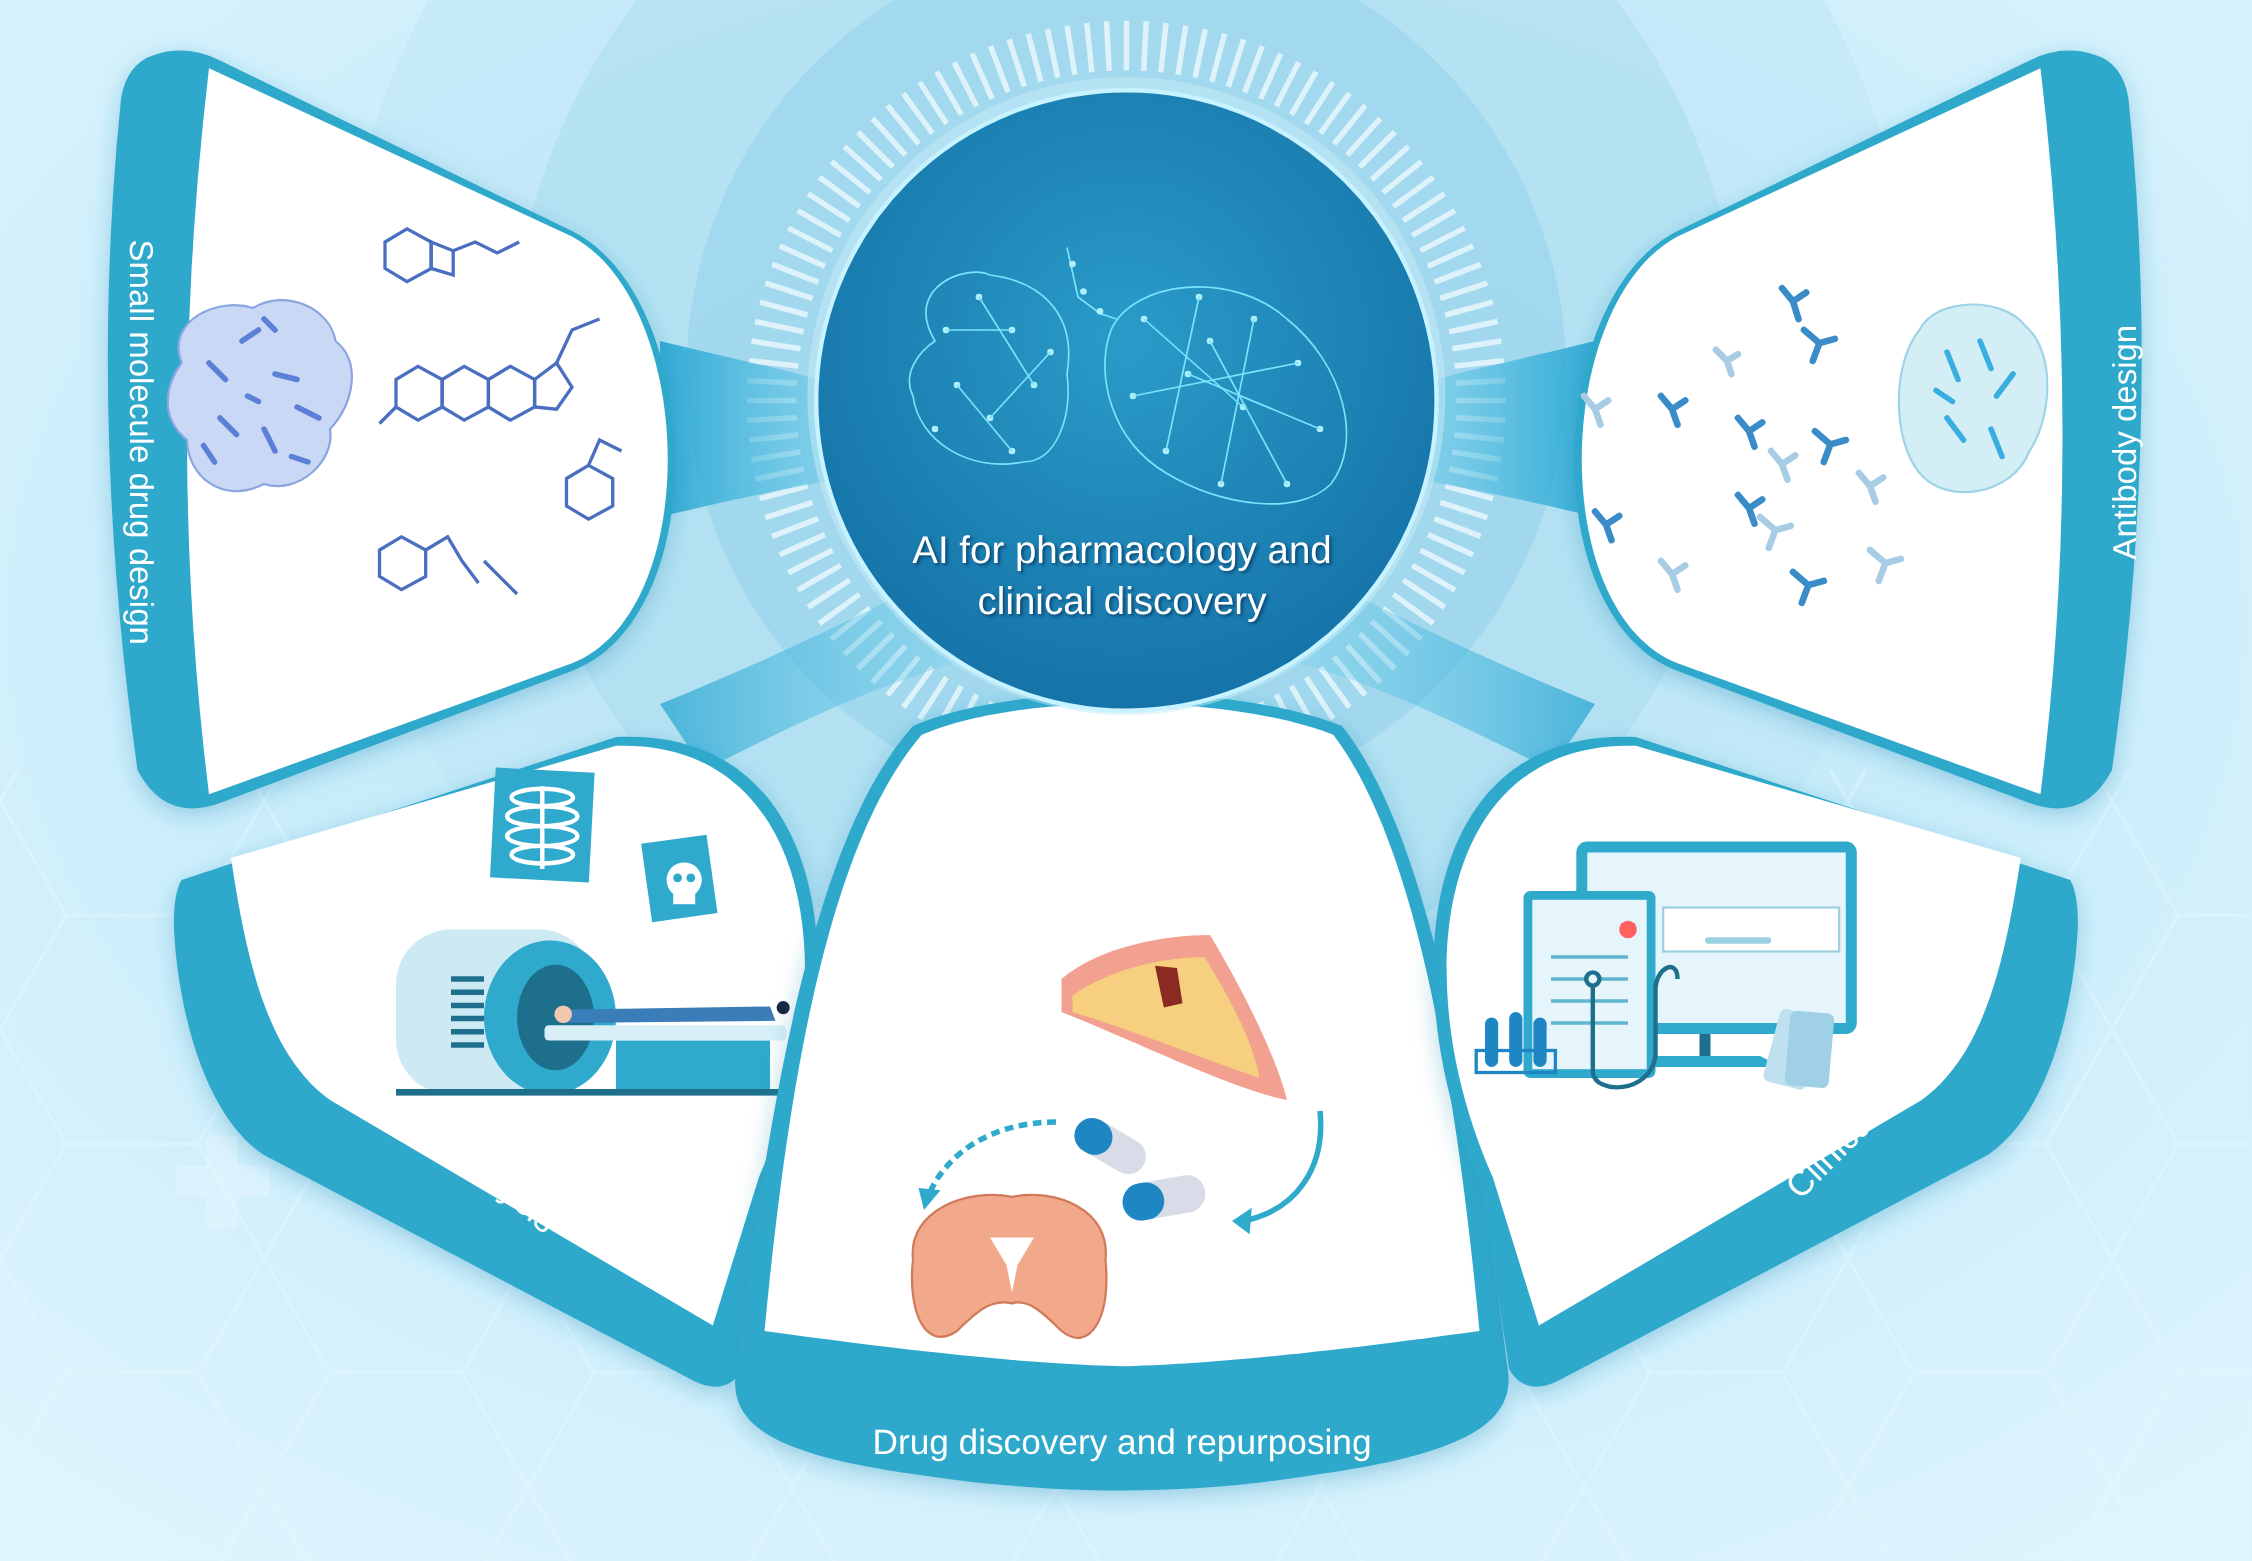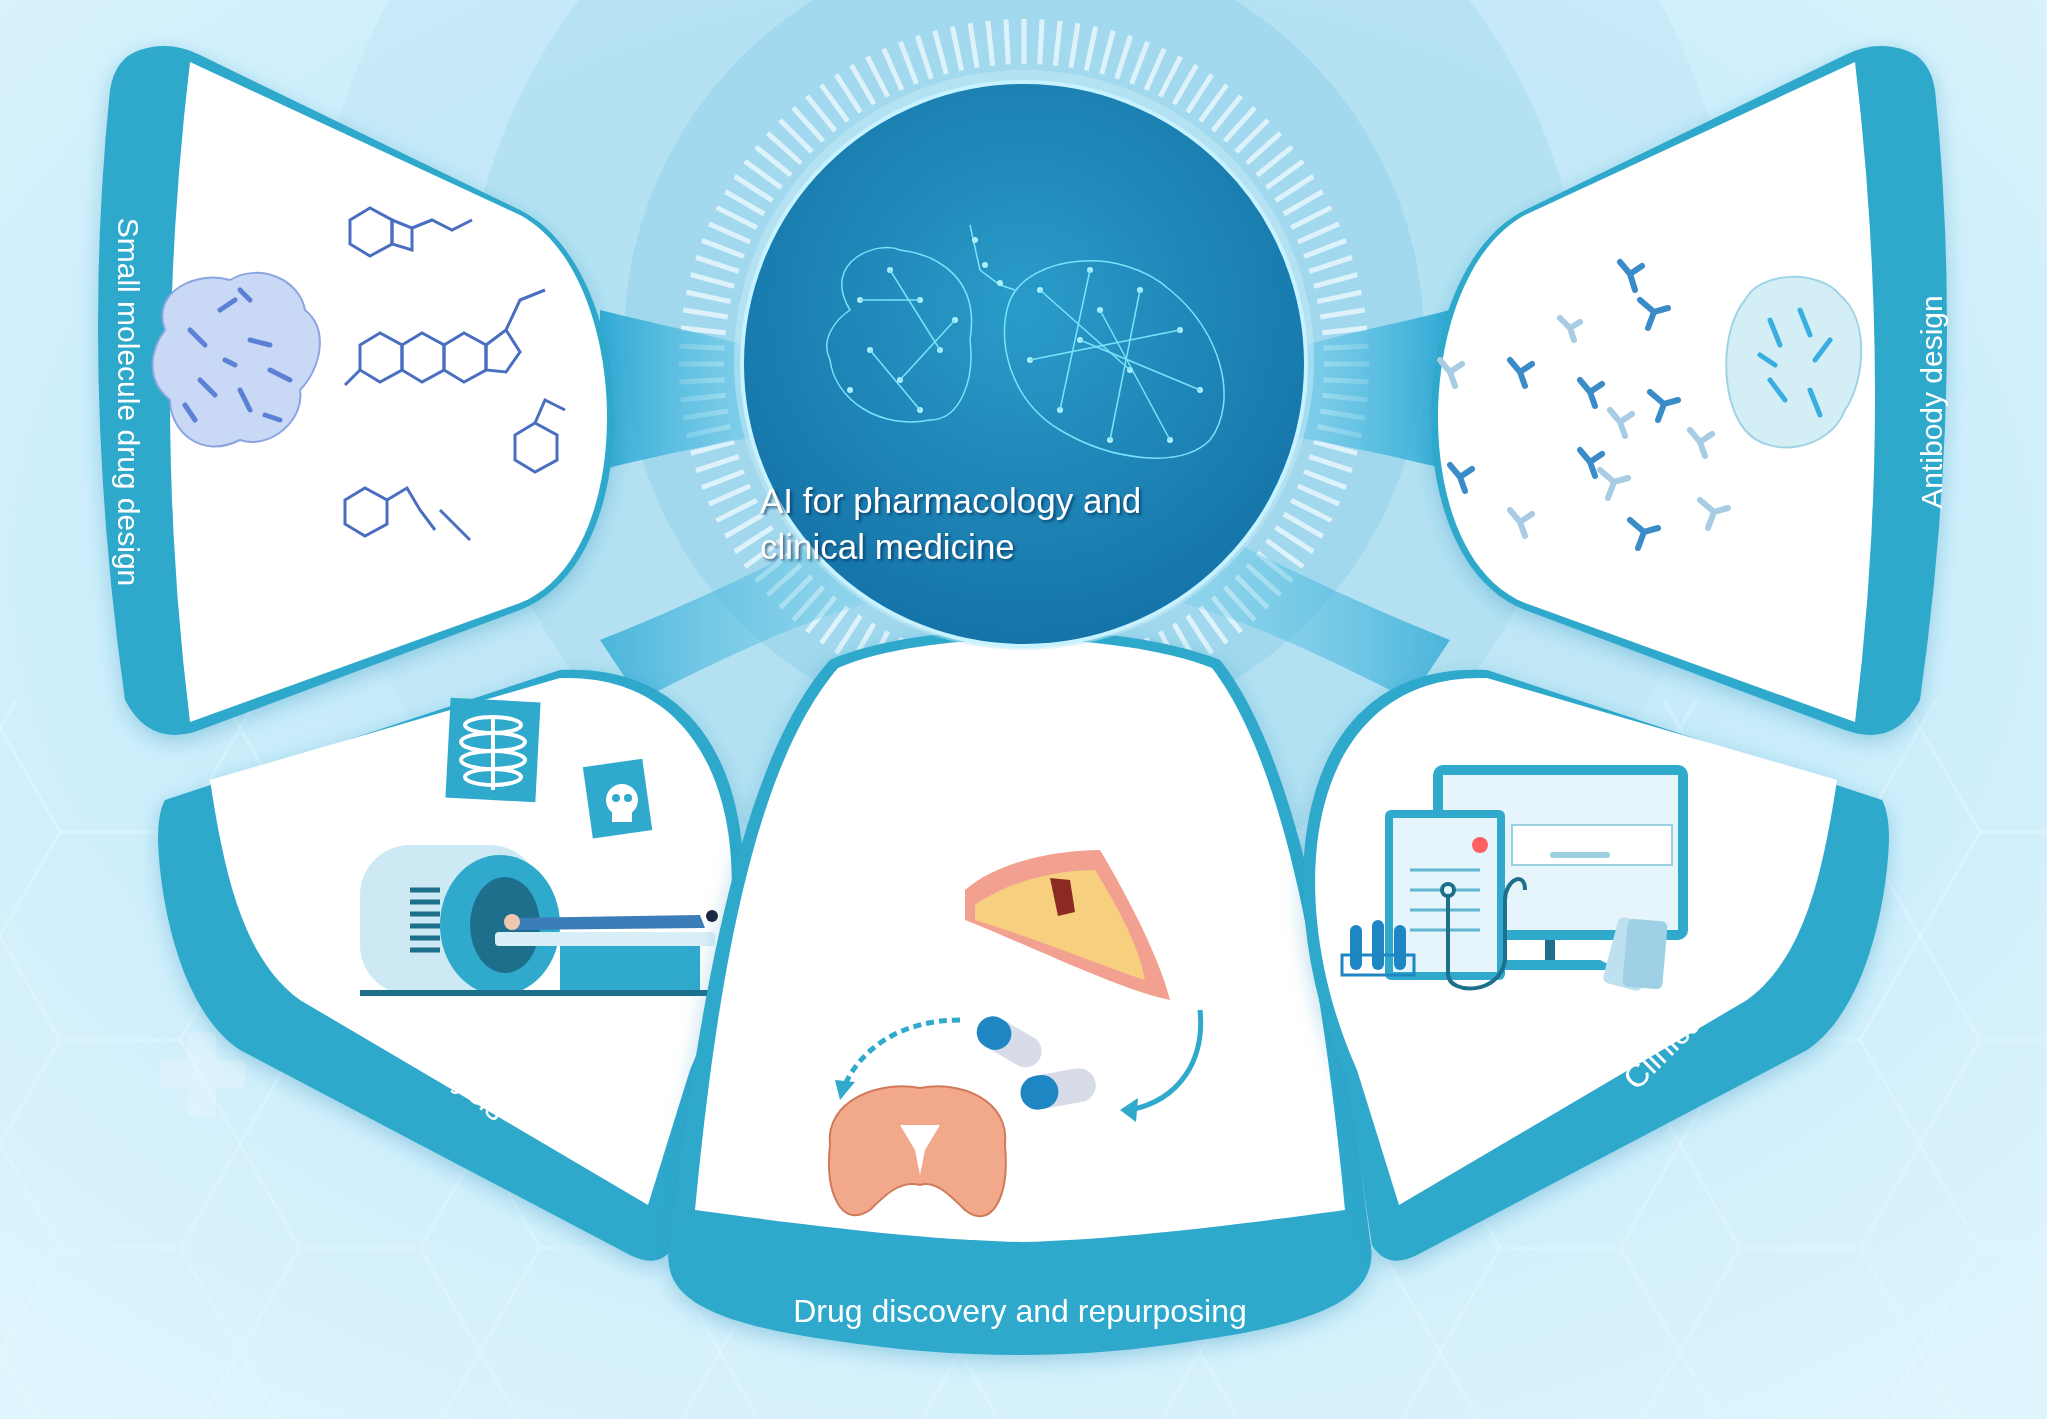--- a/index.html
+++ b/index.html
@@ -5,21 +5,21 @@
   html, body { margin: 0; padding: 0; }
   body {
     width: 2047px; height: 1419px; overflow: hidden; position: relative;
     background: #d3effb;
     font-family: "Liberation Sans", "DejaVu Sans", sans-serif;
   }
   #stage { position: absolute; left: 0; top: 0; width: 2047px; height: 1419px; }
   svg text { font-family: "Liberation Sans", "DejaVu Sans", sans-serif; }
   .center-title {
     position: absolute; left: 760px; top: 478px; width: 520px;
-    text-align: left; color: #ffffff; font-size: 35px; line-height: 46px;
+    text-align: center; color: #ffffff; font-size: 35px; line-height: 46px;
     text-shadow: 2px 2px 3px rgba(0,40,80,0.65);
   }
 </style>
 </head>
 <body>
 
 <div id="stage">
 <svg width="2047" height="1419" viewBox="0 0 2047 1419" xmlns="http://www.w3.org/2000/svg">
   <defs>
     <radialGradient id="bgGrad" cx="50%" cy="40%" r="75%">
@@ -450,15 +450,15 @@
       <line x1="1140" y1="290" x2="1110" y2="440"></line>
           <line x1="1180" y1="330" x2="1030" y2="360"></line>
       <line x1="1200" y1="390" x2="1080" y2="340"></line>
           <line x1="1100" y1="310" x2="1170" y2="440"></line>
     </g>
   </g>
 </svg>
 
 <div class="center-title">
   <div>AI for pharmacology and</div>
-  <div>clinical medicine</div>
+  <div>clinical discovery</div>
 </div>
 </div>
 
 </body></html>

